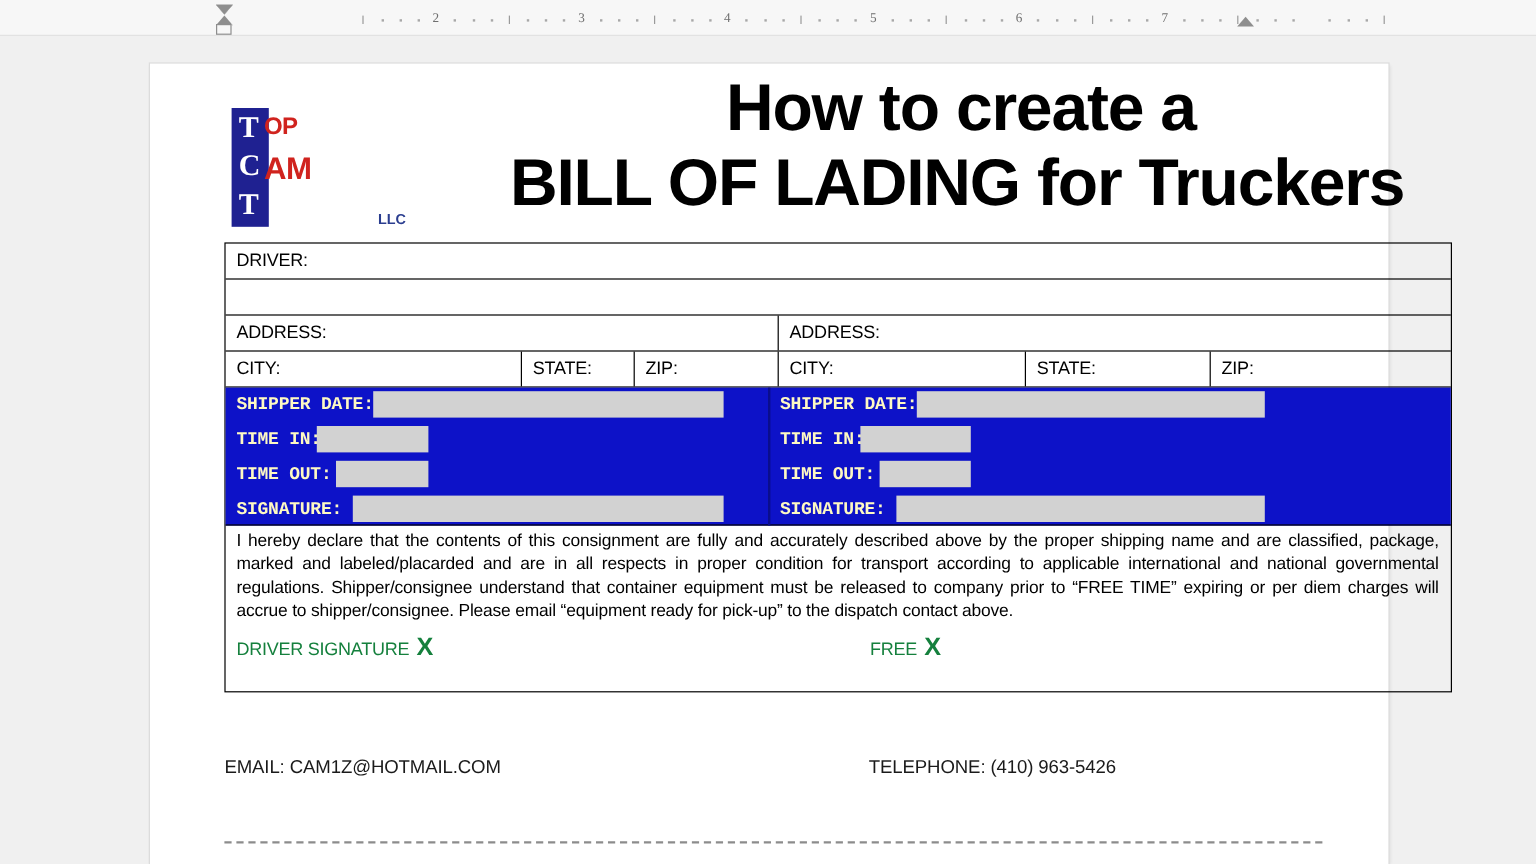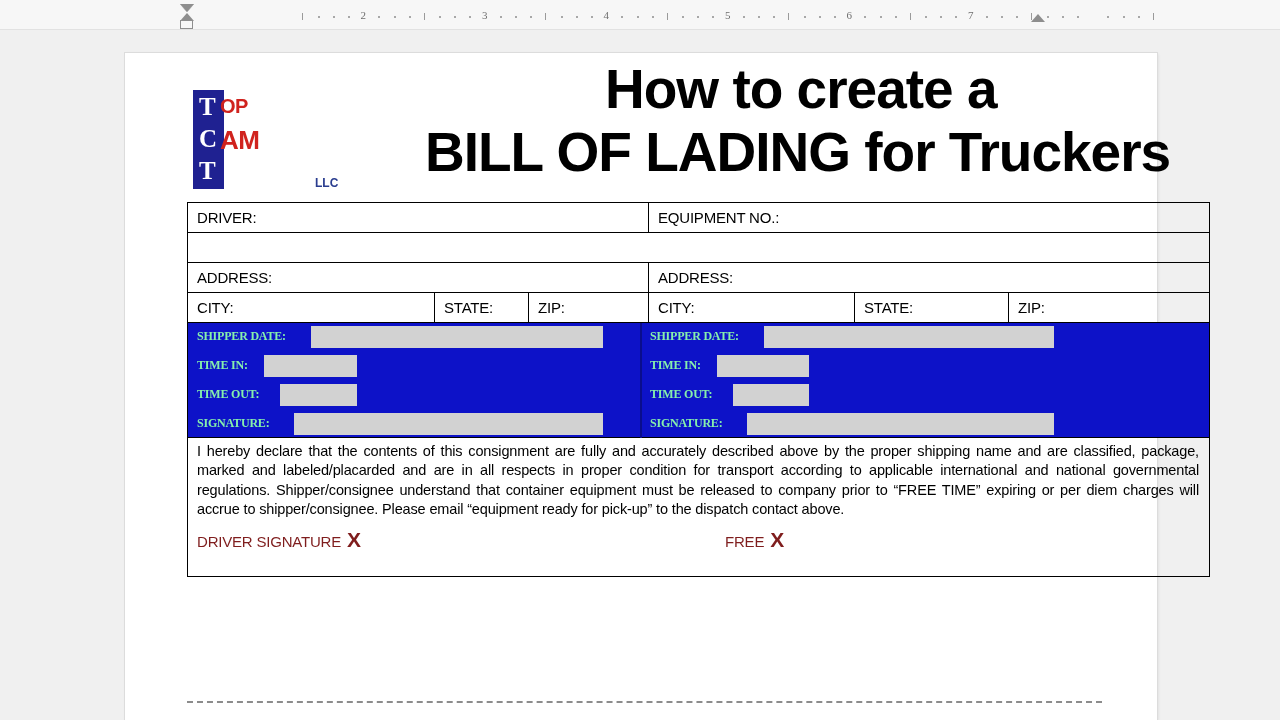--- a/index.html
+++ b/index.html
@@ -177,24 +177,24 @@
     background: #0d12c8;
     border-bottom: 1.5px solid #000;
   }
   #blue-divider {
     position: absolute; left: 452px; top: 0;
     width: 1.5px; height: 115px;
     background: #0a0d8c;
   }
   .blabel {
     position: absolute;
-    color: #86efac;
-    font-family: Liberation Serif, serif;
+    color: #fef9c3;
+    font-family: Liberation Mono, monospace;
     font-weight: 600;
-    font-size: 12px;
+    font-size: 15px;
     letter-spacing: -0.2px;
     white-space: nowrap;
     z-index: 3;
   }
   .gbox {
     position: absolute;
     background: #d2d2d2;
     z-index: 1;
   }
 
@@ -216,21 +216,21 @@
     position: relative;
     height: 36px;
     border-top: none;
   }
   .sign-label {
     position: absolute;
     bottom: 4px;
     font-family: "Liberation Sans", sans-serif;
     font-size: 15px;
     font-weight: 500;
-    color: #7f1d1d;
+    color: #15803d;
     letter-spacing: -0.2px;
   }
   .sign-x {
     font-size: 21px;
     font-weight: 600;
     padding-left: 6px;
     font-family: "Liberation Sans", sans-serif;
   }
 
   
@@ -338,21 +338,20 @@
 
   <div id="title-block">
     <div id="title-line1">How to create a</div>
     <div id="title-line2">BILL OF LADING for Truckers</div>
   </div>
 
   <div id="form">
 
     <div class="frow">
       <div class="fcell" style="width:461px;">DRIVER:</div>
-      <div class="fcell" style="width:454px;">EQUIPMENT NO.:</div>
     </div>
 
     <div class="frow">
     </div>
 
     <div class="frow">
       <div class="fcell" style="width:461px;">ADDRESS:</div>
       <div class="fcell" style="width:454px;">ADDRESS:</div>
     </div>
 
@@ -393,16 +392,18 @@
     <div id="decl">
       <span>I hereby declare that the contents of this consignment are fully and accurately described above by the proper shipping name and are classified, package, marked and labeled/placarded and are in all respects in proper condition for transport according to applicable international and national governmental regulations. Shipper/consignee understand that container equipment must be released to company prior to “FREE TIME” expiring or per diem charges will accrue to shipper/consignee. Please email </span><b>“equipment ready for pick-up”</b><span> to the dispatch contact above.</span>
       <div id="sign-row">
         <div class="sign-label" style="left:0px;"><span>DRIVER SIGNATURE</span><span class="sign-x">X</span></div>
         <div class="sign-label" style="left:528px;"><span>FREE</span><span class="sign-x">X</span></div>
       </div>
     </div>
   </div>
 
   <div id="contact">
+    <div class="contact-item" style="left:0px;">EMAIL: CAM1Z@HOTMAIL.COM</div>
+    <div class="contact-item" style="left:537px;">TELEPHONE: (410) 963-5426</div>
   </div>
 
   <div id="dashed-line"></div>
 </div>
 
 </body></html>

